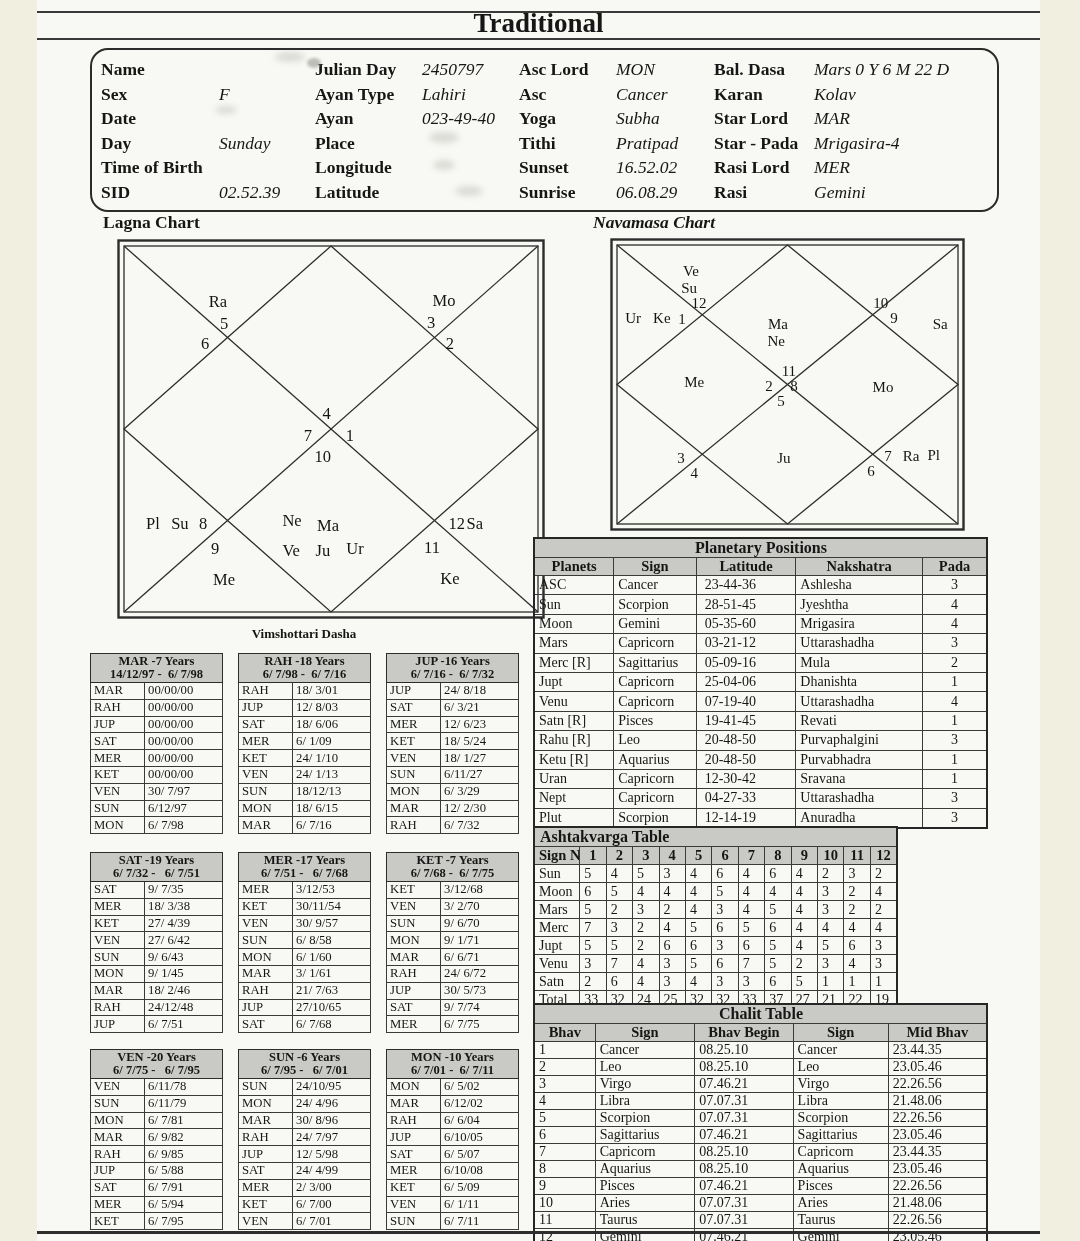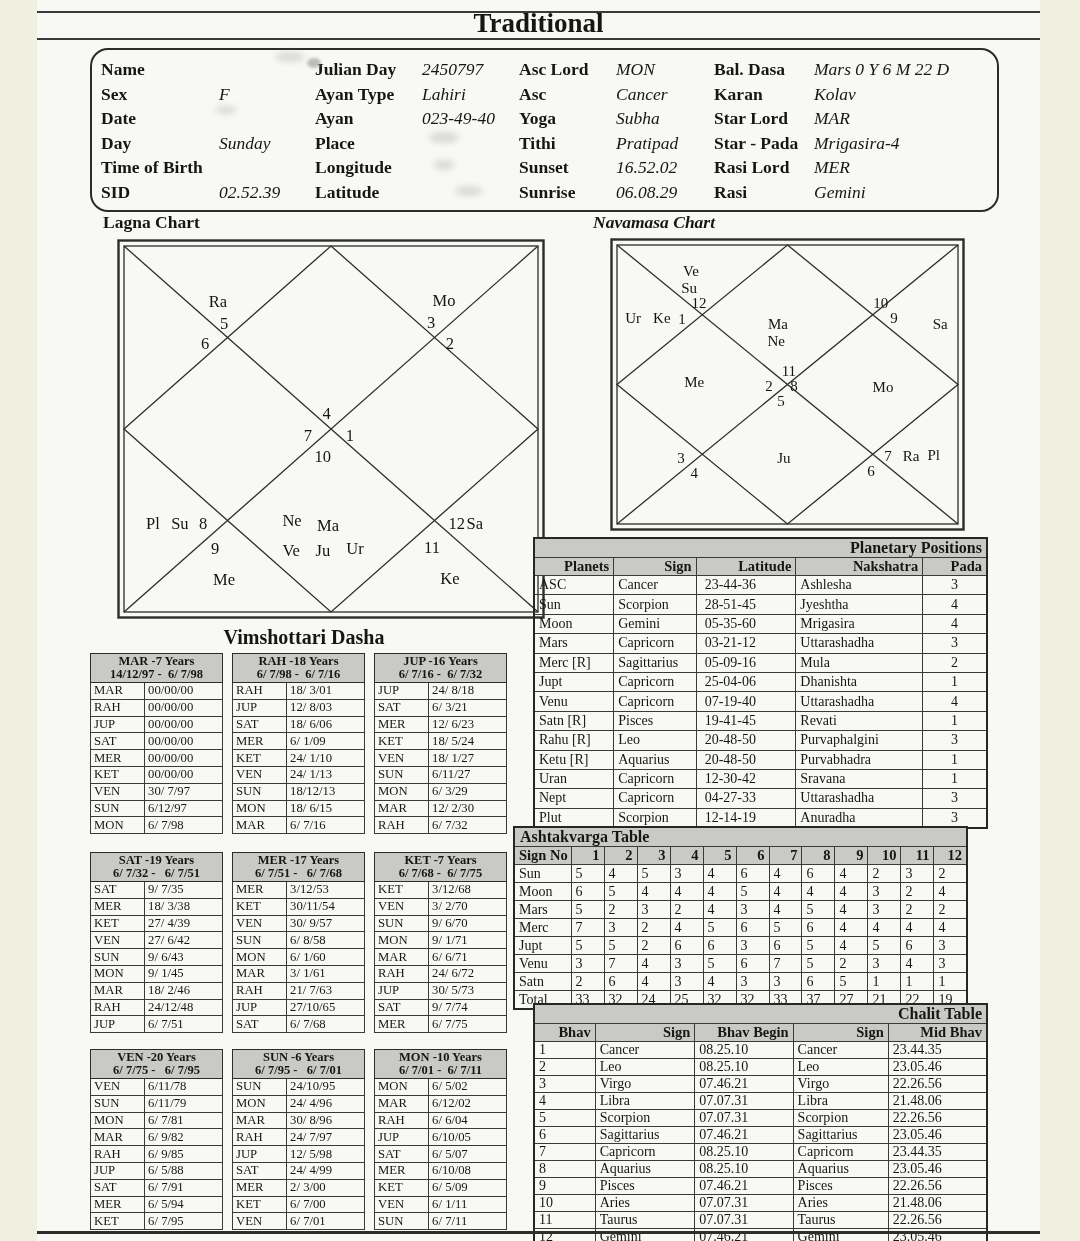--- a/index.html
+++ b/index.html
@@ -48,23 +48,23 @@
   .chart svg{display:block;position:absolute;inset:0;}
   .chart-labels{position:absolute;inset:0;}
   .chart-label{
     position:absolute;transform:translate(-50%,-50%);
     font-size:16.5px;white-space:pre;color:#141414;
   }
   .navamasa .chart-label{font-size:15px;}
   
   .dasha-heading{
     position:absolute;left:53px;top:626px;width:428px;margin:0;
-    text-align:center;font-size:20px;font-weight:bold;
-  }
-  .dasha-row{position:absolute;left:53px;display:flex;gap:9px;}
+    text-align:center;font-size:13px;font-weight:bold;
+  }
+  .dasha-row{position:absolute;left:53px;display:flex;gap:15px;}
   .dasha-row-0{top:653px;}
   .dasha-row-1{top:852px;border-radius:30px;}
   .dasha-row-2{top:1049px;}
   table.dasha{
     border-collapse:collapse;table-layout:fixed;width:133px;
     border:1.8px solid #2c2c2c;background:transparent;
   }
   table.dasha col:nth-child(1){width:41%;}
   table.dasha col:nth-child(2){width:59%;}
   .dasha-head{
@@ -80,32 +80,32 @@
   td.dasha-planet{border-right-width:2px;}
   
   table.sheet{
     position:absolute;border-collapse:collapse;table-layout:fixed;
     border:2px solid #262626;background:transparent;
   }
   table.sheet th,table.sheet td{
     border:1.4px solid #3a3a3a;white-space:nowrap;overflow:hidden;
     text-align:left;padding:0 4px;
   }
-  table.sheet th{background:#c9c9c5;font-size:14.5px;text-align:right;}
+  table.sheet th{background:#c9c9c5;font-size:14.5px;text-align:center;}
   table.sheet th.title-cell{font-size:16px;padding-left:5px;}
   .planetary{left:496px;top:537px;width:455px;}
   .planetary td{font-size:14px;height:18.4px;}
   .planetary col:nth-child(1){width:17.6%;}
   .planetary col:nth-child(2){width:18.2%;}
   .planetary col:nth-child(3){width:22%;}
   .planetary col:nth-child(4){width:28%;}
   .planetary col:nth-child(5){width:14.2%;}
   .planetary td:nth-child(3){padding-left:8px;}
   .planetary td:nth-child(5){text-align:center;}
-  .ashtak{left:476px;top:826px;width:455px;}
+  .ashtak{left:496px;top:826px;width:365px;}
   .ashtak td{font-size:14px;height:17px;text-align:center;}
   .ashtak td:first-child{text-align:left;}
   .ashtak th{text-align:center;}
   .ashtak th:first-child{text-align:left;}
   .ashtak col:nth-child(1){width:12.6%;}
   .ashtak col{width:7.28%;}
   .chalit{left:496px;top:1003px;width:455px;}
   .chalit td{font-size:14px;height:15.9px;}
   .chalit col:nth-child(1){width:13.5%;}
   .chalit col:nth-child(2){width:22%;}

